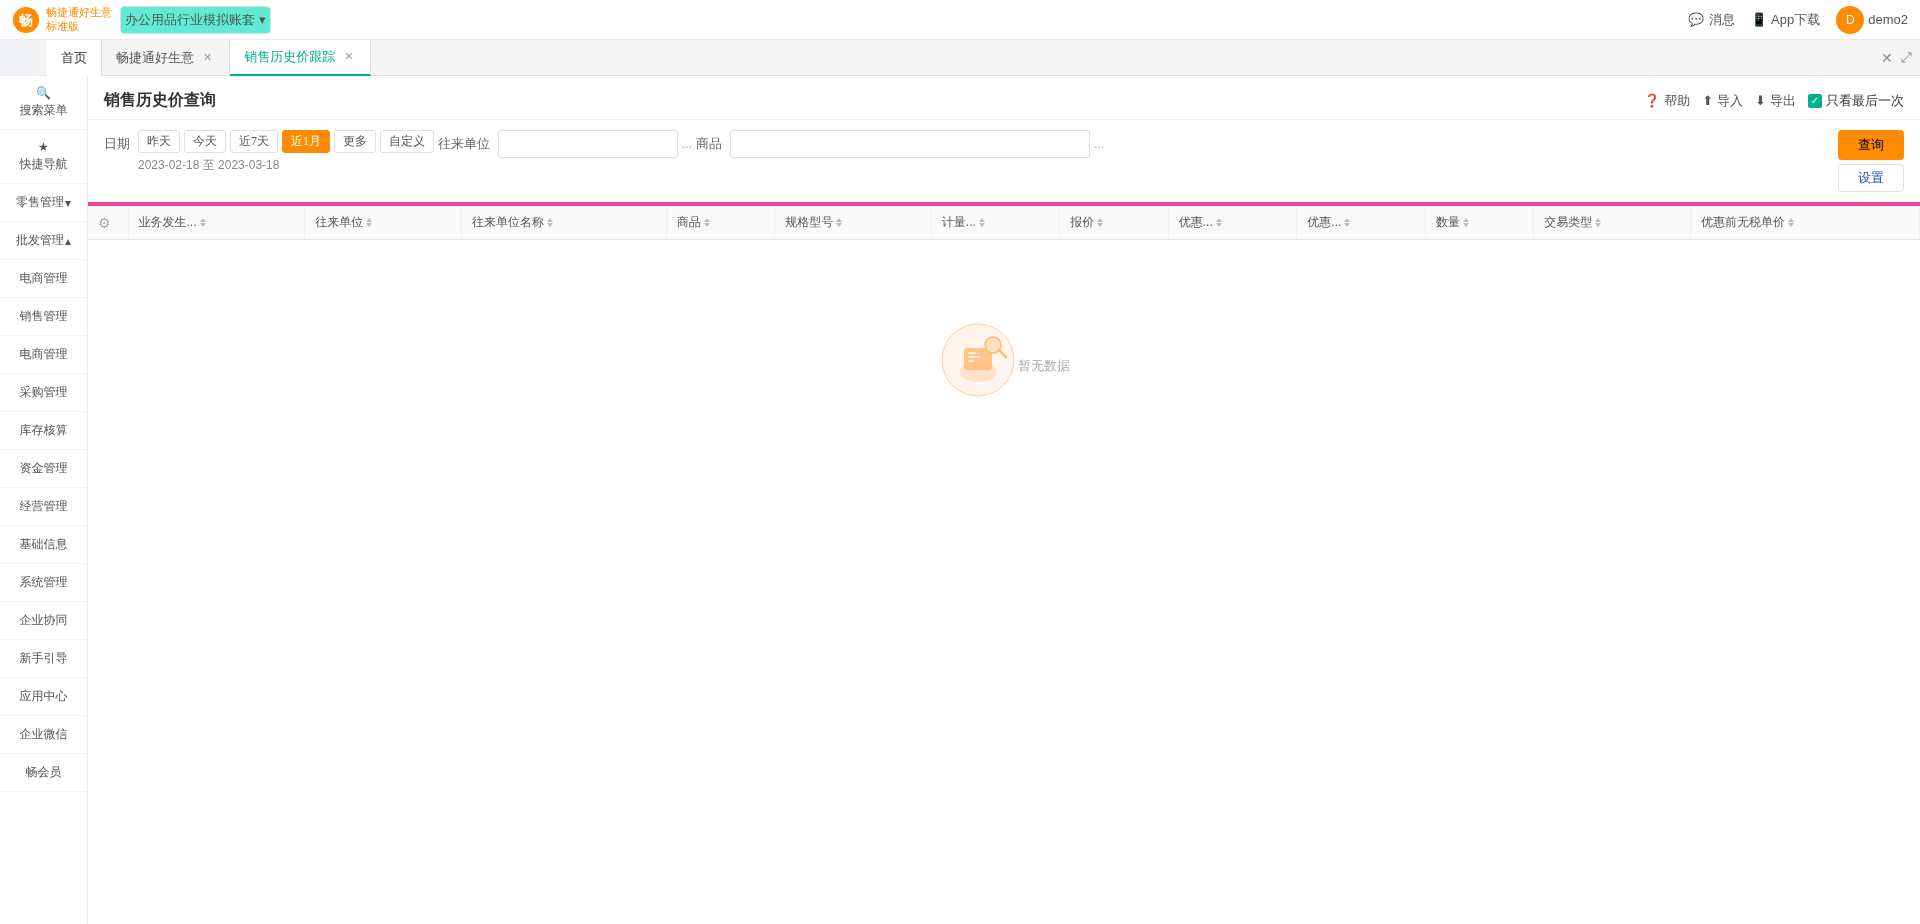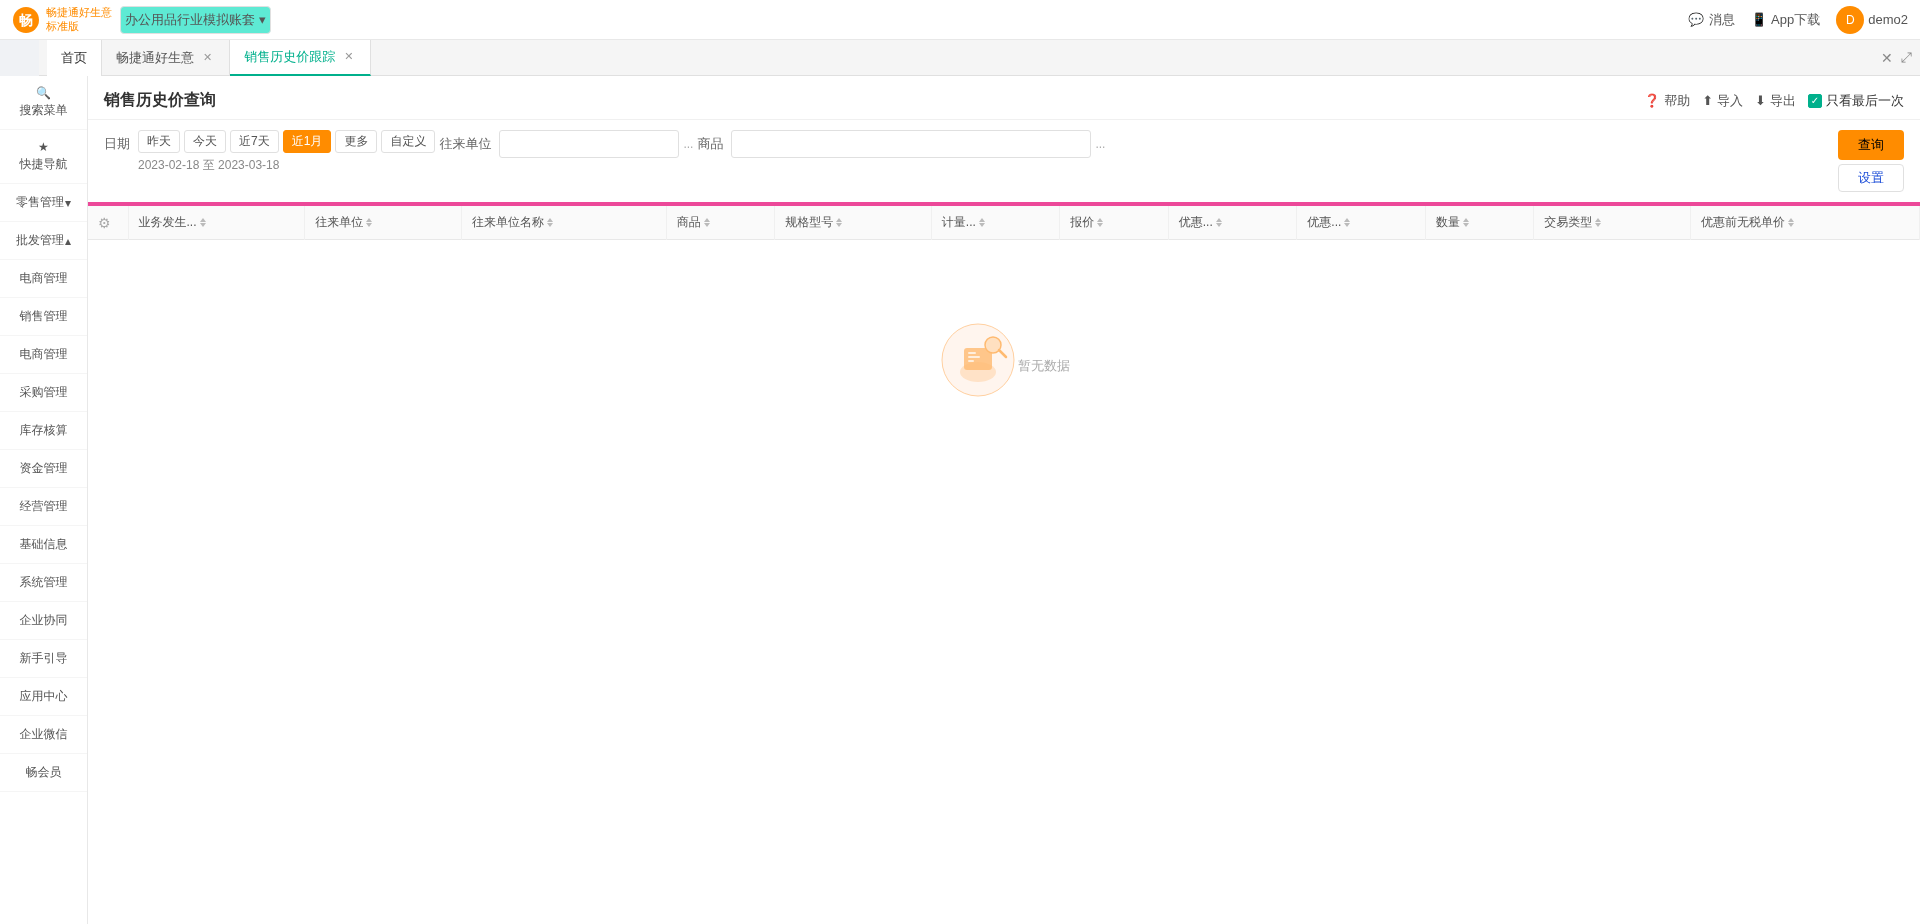--- a/index.html
+++ b/index.html
@@ -237,20 +237,21 @@
       color: #888;
     }
     .date-btn {
       padding: 2px 8px;
       border: 1px solid #e0e0e0;
       border-radius: 3px;
       cursor: pointer;
       font-size: 12px;
       color: #555;
       background: #fff;
+      font-family: Liberation Serif, serif;
     }
     .date-btn.active {
       background: #ff8c00;
       color: #fff;
       border-color: #ff8c00;
     }
     .filter-input-group {
       display: flex;
       align-items: center;
       gap: 4px;

